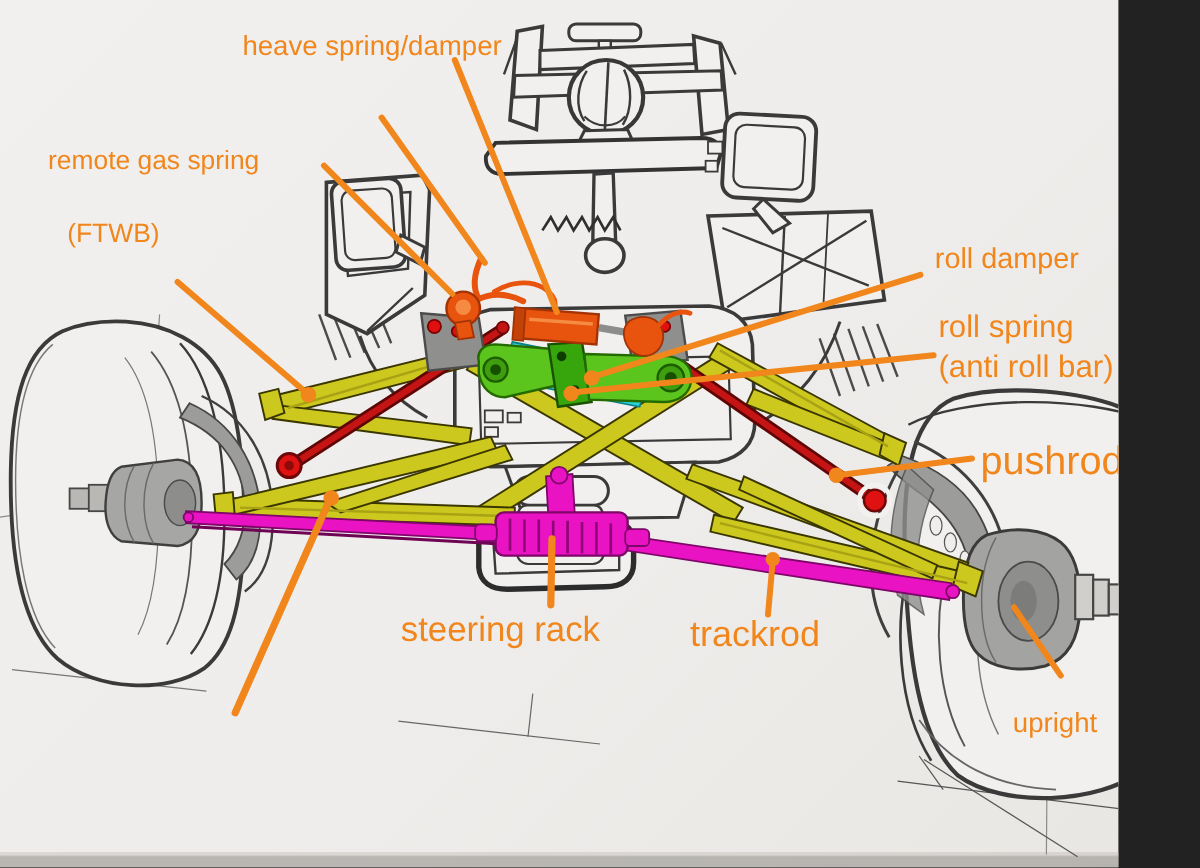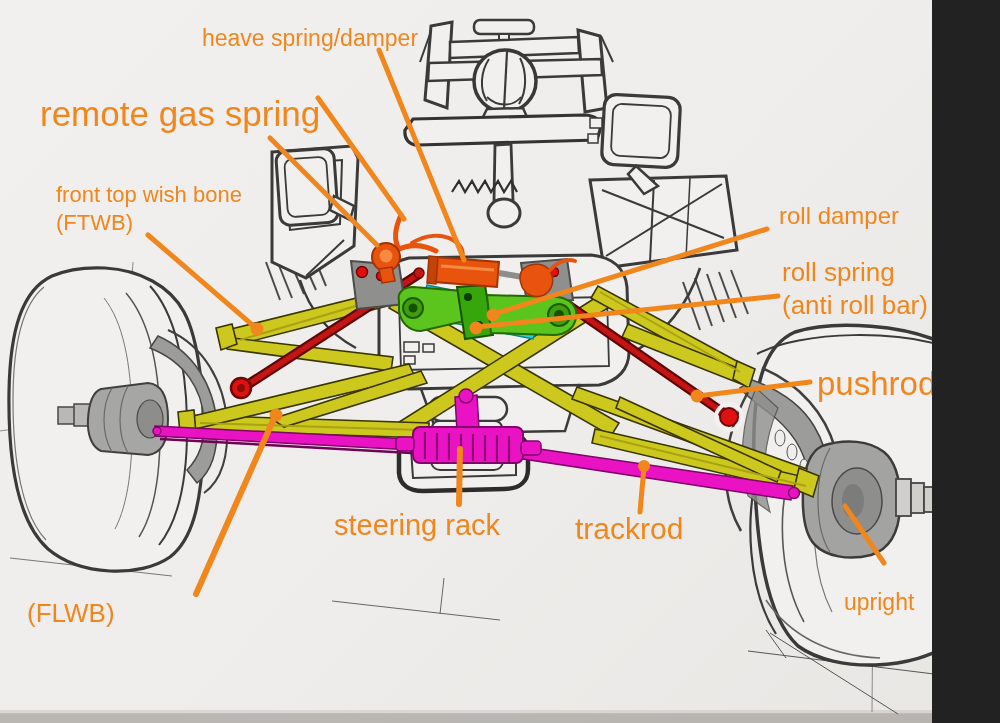--- a/index.html
+++ b/index.html
@@ -277,31 +277,29 @@
     <line class="leader" x1="459" y1="504" x2="460" y2="449" stroke-width="6"></line>
     <line class="leader" x1="640" y1="512" x2="644" y2="467" stroke-width="5"></line>
     <circle class="ldot" cx="644" cy="466" r="6"></circle>
     <line class="leader" x1="884" y1="563" x2="845" y2="506" stroke-width="5"></line>
     <line class="leader" x1="196" y1="594" x2="275" y2="416" stroke-width="6"></line>
     <circle class="ldot" cx="276" cy="415" r="6.5"></circle>
   </g>
 </svg>
 
   <div class="label" style="left:202px;top:24px;font-size:23px"><span>heave spring/damper</span></div>
-  <div class="label" style="left:40px;top:92px;font-size:35px"><span>remote gas spring</span></div>
+  <div class="label" style="left:40px;top:120px;font-size:22px"><span>remote gas spring</span></div>
   <div class="label" style="left:56px;top:181px;font-size:22px">
-    <div>front top wish bone</div>
     <div>(FTWB)</div>
   </div>
   <div class="label" style="left:779px;top:201px;font-size:24px"><span>roll damper</span></div>
   <div class="label" style="left:782px;top:256px;font-size:26px">
     <div>roll spring</div>
     <div>(anti roll bar)</div>
   </div>
   <div class="label" style="left:817px;top:363px;font-size:33px"><span>pushrod</span></div>
   <div class="label" style="left:575px;top:510px;font-size:30px"><span>trackrod</span></div>
   <div class="label" style="left:334px;top:507px;font-size:29px"><span>steering rack</span></div>
   <div class="label" style="left:844px;top:588px;font-size:23px"><span>upright</span></div>
   <div class="label" style="left:27px;top:597px;font-size:26px">
-    <div>(FLWB)</div>
   </div>
 
 </div>
 
 </body></html>

